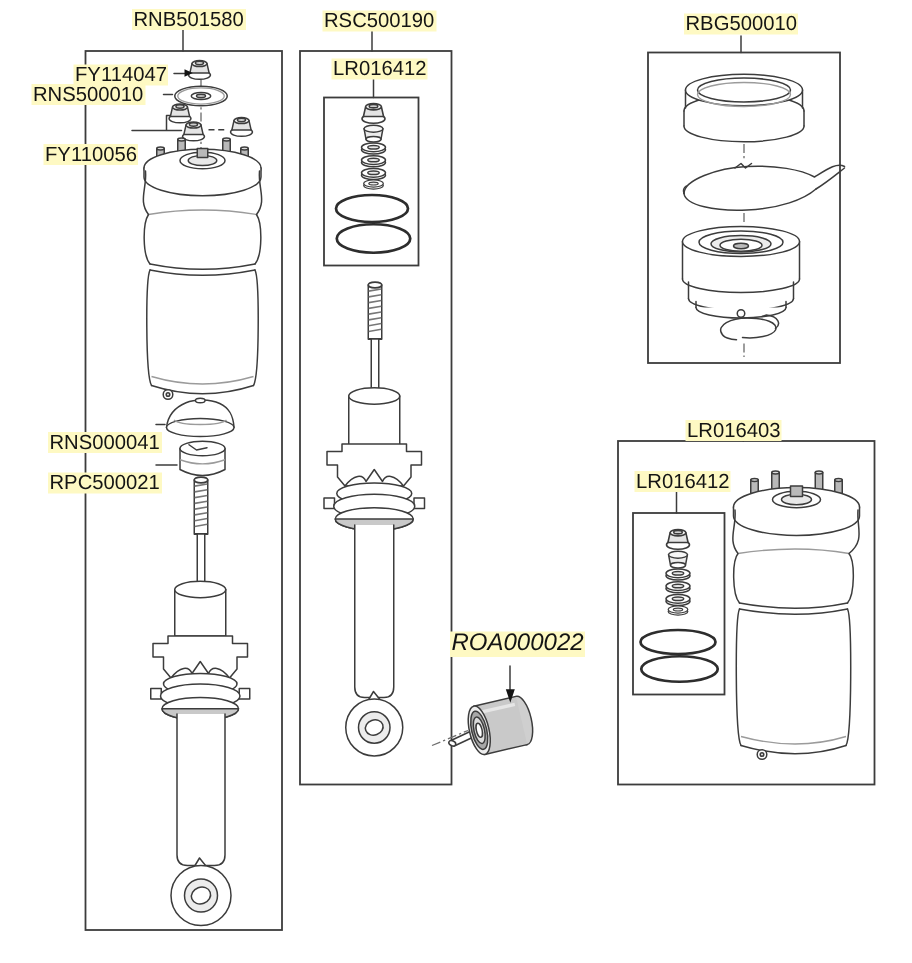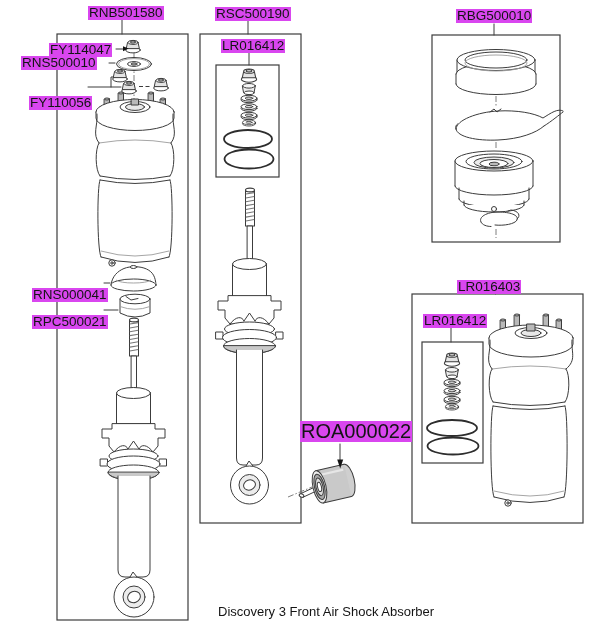--- a/index.html
+++ b/index.html
@@ -1,21 +1,21 @@
 <!DOCTYPE html>
 <html><head>
 <meta charset="utf-8">
 <style>
   html,body{margin:0;padding:0;background:#fff;}
   #stage{position:relative;width:608px;height:642px;background:#fff;overflow:hidden;
          font-family:"Liberation Sans",sans-serif;}
   #art{position:absolute;left:0;top:0;}
-  .lbl{position:absolute;font-size:13.5px;color:#141414;background:#d946ef;
+  .lbl{position:absolute;font-size:13.5px;color:#141414;background:#fef9c3;
        white-space:nowrap;line-height:1.05;padding:0 1px;z-index:5;}
-  .lbl.big{font-size:20px;}
+  .lbl.big{font-size:16px;font-style:italic;}
   .caption{position:absolute;font-size:13px;color:#141414;white-space:nowrap;z-index:5;}
   .ln{stroke:#3c3c3c;stroke-width:1;stroke-linecap:round;stroke-linejoin:round;}
   .ln2{stroke:#9b9b9b;stroke-width:0.9;}
   .bx{stroke:#3c3c3c;stroke-width:1.2;fill:none;}
   .dashdot{stroke:#6f6f6f;stroke-width:0.9;fill:none;stroke-dasharray:6 2 1.5 2;}
   .dash{stroke:#3c3c3c;stroke-width:1;fill:none;stroke-dasharray:4 2.5;}
   .hatch{stroke:#777;stroke-width:0.9;fill:none;}
 </style>
 </head>
 <body>
@@ -278,15 +278,14 @@
 <span class="lbl" style="left:456px;top:9px">RBG500010</span>
 <span class="lbl" style="left:221px;top:39px">LR016412</span>
 <span class="lbl" style="left:457px;top:280px">LR016403</span>
 <span class="lbl" style="left:423px;top:314px">LR016412</span>
 <span class="lbl" style="left:49px;top:43px">FY114047</span>
 <span class="lbl" style="left:21px;top:56px">RNS500010</span>
 <span class="lbl" style="left:29px;top:96px">FY110056</span>
 <span class="lbl" style="left:32px;top:288px">RNS000041</span>
 <span class="lbl" style="left:32px;top:315px">RPC500021</span>
 <span class="lbl big" style="left:300px;top:421px">ROA000022</span>
-<span class="caption" style="left:218px;top:604px">Discovery 3 Front Air Shock Absorber</span>
 
 </div>
 
 </body></html>

